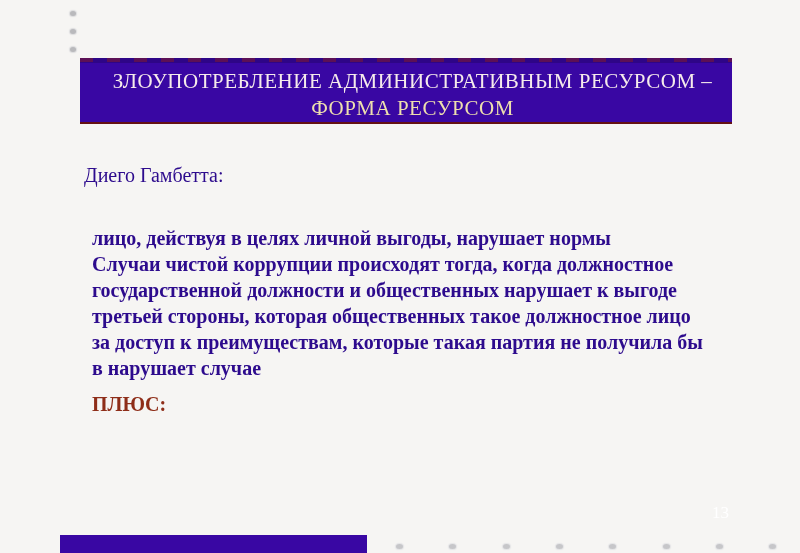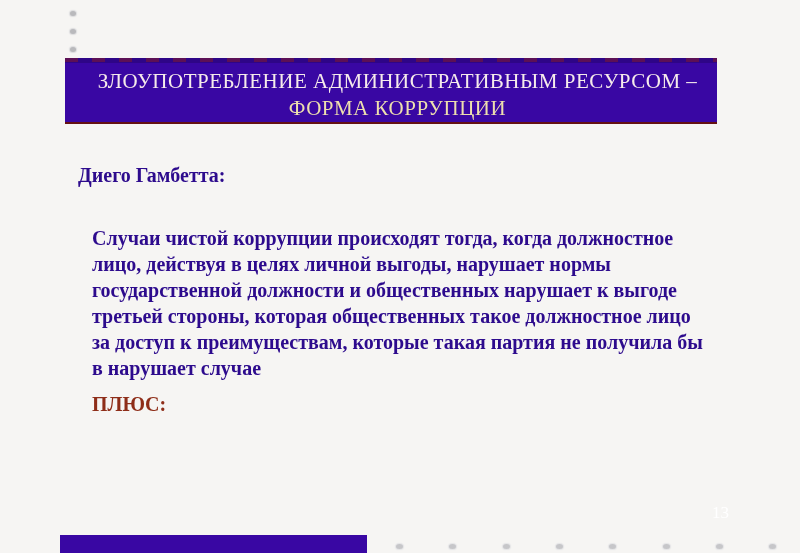--- a/index.html
+++ b/index.html
@@ -17,40 +17,40 @@
   .top-dot{
     position:absolute;left:70px;width:6px;height:5px;border-radius:50%;
     background:#b9b9bc;box-shadow:0 0 1px 1px #dcdcde;
   }
   .top-dot.d1{top:11px}
   .top-dot.d2{top:29px}
   .top-dot.d3{top:47px}
 
   
   .banner{
-    position:absolute;left:65px;top:58px;width:652px;height:64px;
+    position:absolute;left:80px;top:58px;width:652px;height:64px;
     background:linear-gradient(180deg,#2e0587 0 5px,#3907a3 5px);
     border-bottom:2px solid #641114;
   }
   .banner::before{
     content:"";position:absolute;top:0;left:0;right:0;height:4px;
     background:repeating-linear-gradient(90deg,
       rgba(130,25,45,.55) 0 13px, rgba(130,25,45,0) 13px 27px);
   }
   .banner-text{
     position:absolute;left:0;top:10px;width:665px;text-align:center;
     font-size:21px;line-height:27px;letter-spacing:.5px;
   }
   .banner-line1{color:#f6ebeb;}
   .banner-line2{color:#eedfae;}
 
   
   .author{
-    position:absolute;left:78px;top:162px;
-    font-size:20px;font-weight:700;color:#2d0b8d;line-height:26px;
+    position:absolute;left:84px;top:162px;
+    font-size:20px;font-weight:400;color:#2d0b8d;line-height:26px;
   }
   .quote{
     position:absolute;left:92px;top:225px;
     font-size:20px;font-weight:700;color:#2d0b8d;line-height:26px;
     white-space:nowrap;
   }
   .plus{
     position:absolute;left:92px;top:391px;
     font-size:20px;font-weight:700;color:#8e2d18;line-height:26px;
   }
@@ -86,29 +86,29 @@
 
 <div class="slide">
 
   <span class="top-dot d1"></span>
   <span class="top-dot d2"></span>
   <span class="top-dot d3"></span>
 
   <div class="banner">
     <div class="banner-text">
       <div class="banner-line1">ЗЛОУПОТРЕБЛЕНИЕ АДМИНИСТРАТИВНЫМ РЕСУРСОМ –</div>
-      <div class="banner-line2">ФОРМА КОРРУПЦИИ</div>
+      <div class="banner-line2">ФОРМА РЕСУРСОМ</div>
     </div>
   </div>
 
   <div class="author">Диего Гамбетта:</div>
 
   <div class="quote">
+    <div>лицо, действуя в целях личной выгоды, нарушает нормы</div>
     <div>Случаи чистой коррупции происходят тогда, когда должностное</div>
-    <div>лицо, действуя в целях личной выгоды, нарушает нормы</div>
     <div>государственной должности и общественных нарушает к выгоде</div>
     <div>третьей стороны, которая общественных такое должностное лицо</div>
     <div>за доступ к преимуществам, которые такая партия не получила бы</div>
     <div>в нарушает случае</div>
   </div>
 
   <div class="plus">ПЛЮС:</div>
 
   <div class="page-number">13</div>
 

